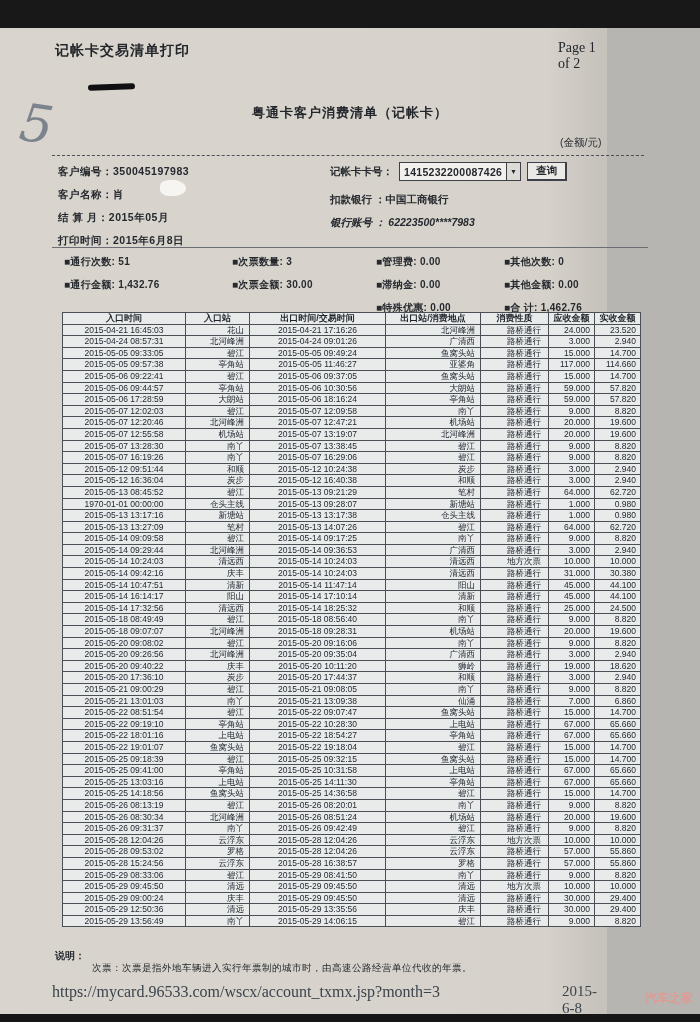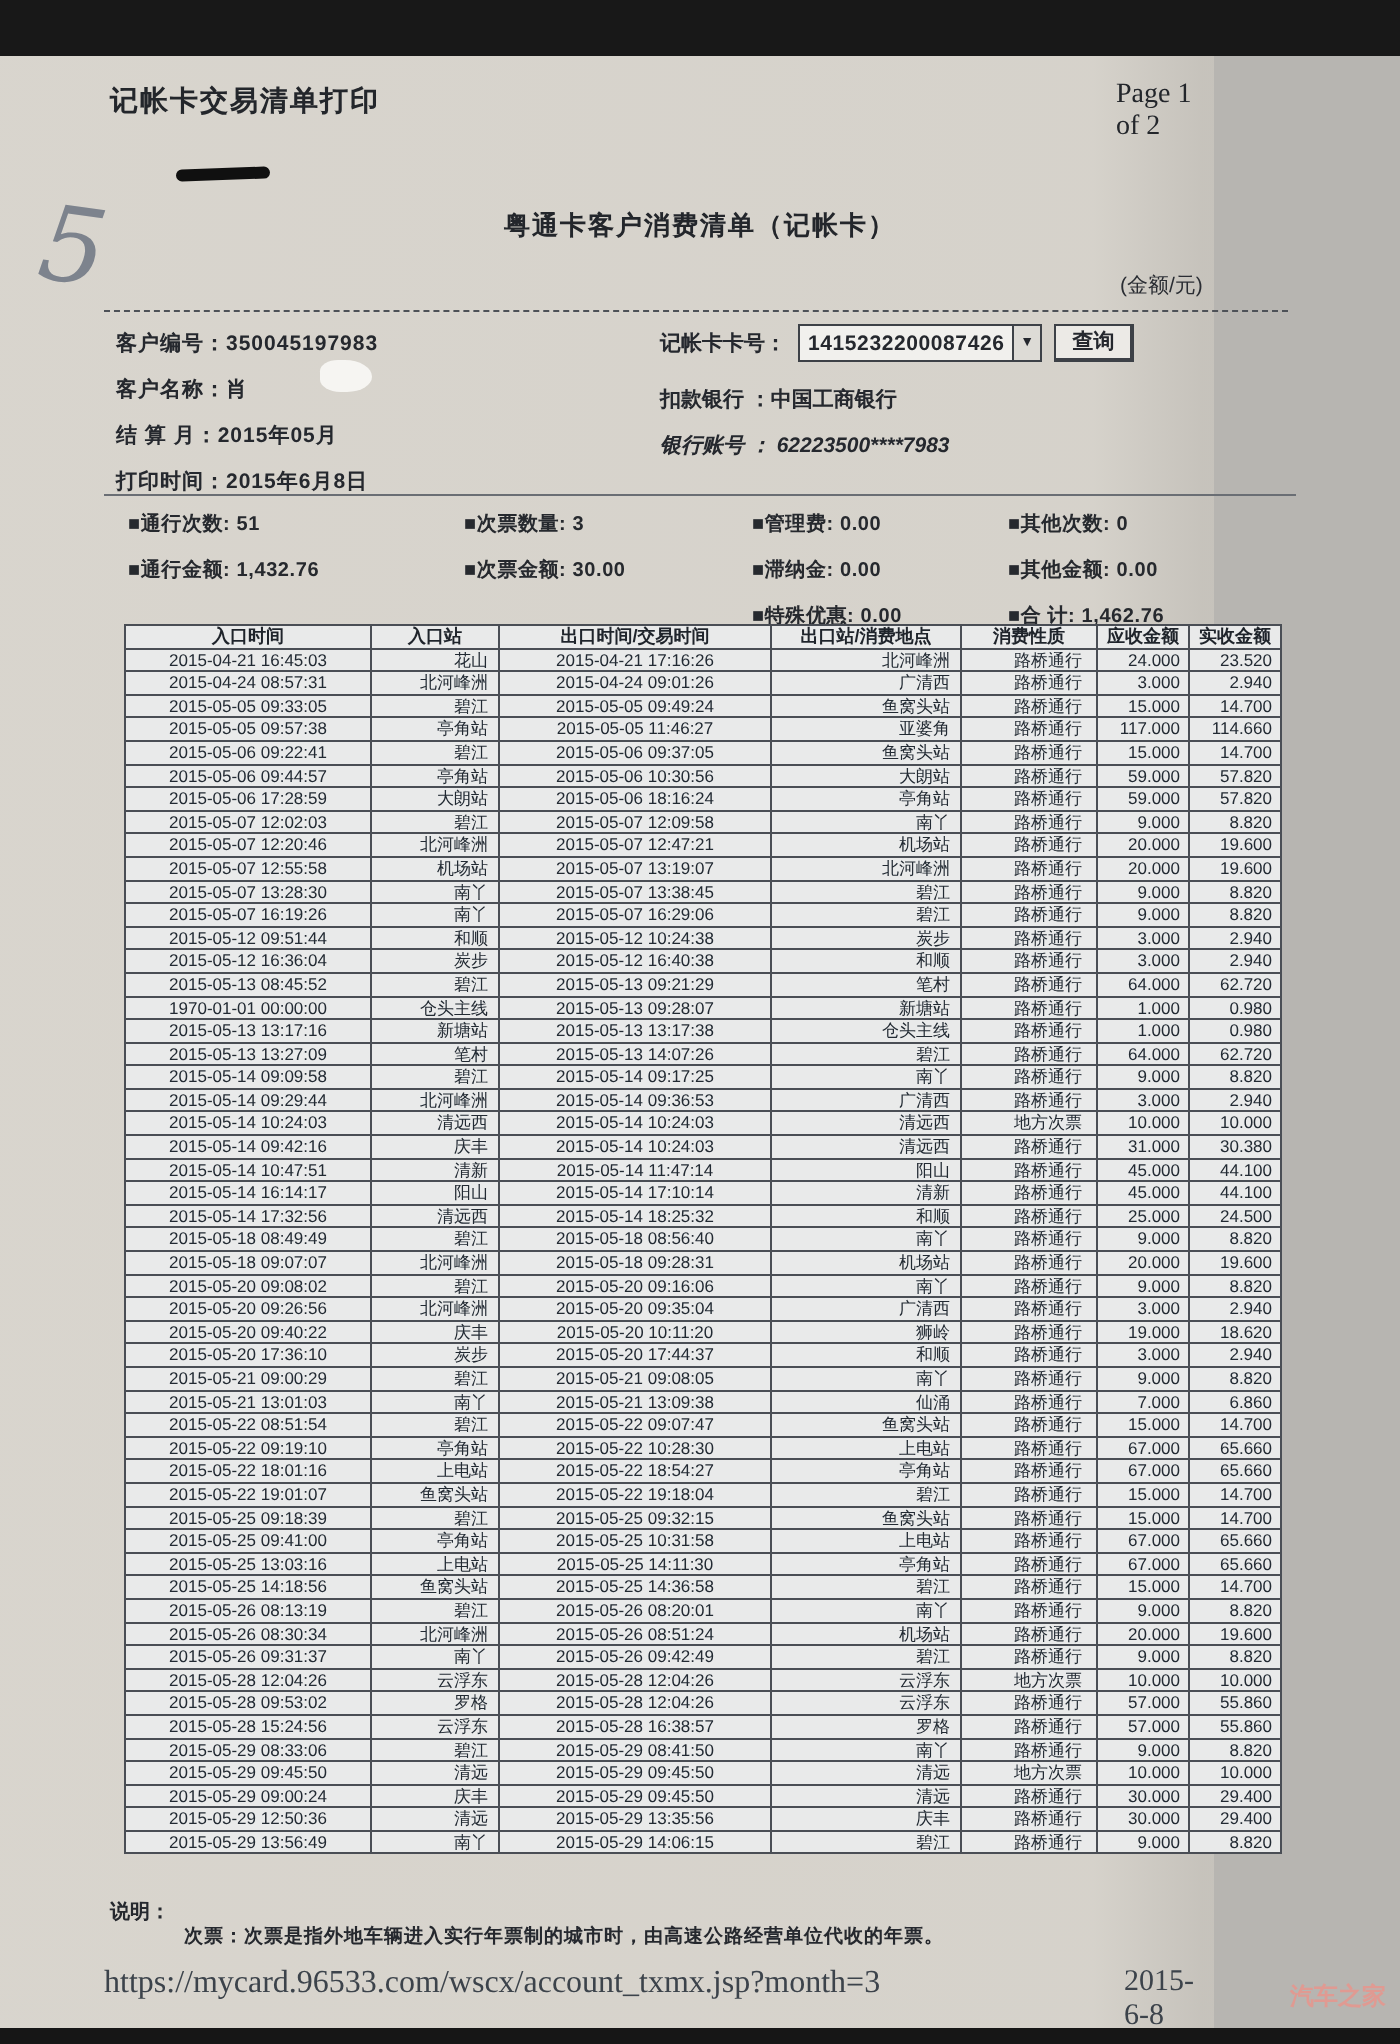--- a/index.html
+++ b/index.html
@@ -36,21 +36,21 @@
   th,td{border:1px solid #4a4e55;font-size:8.5px;line-height:10.6px;height:10.6px;
         padding:0 2px;overflow:hidden;white-space:nowrap;color:#222a33;}
   th{font-weight:bold;text-align:center;font-size:9px;color:#1f242b;}
   td.c0,td.c2{text-align:center;font-family:"Liberation Sans",sans-serif;}
   td.c1,td.c3{text-align:right;padding-right:5px;}
   td.c4{text-align:right;padding-right:7px;padding-left:24px;}
   td.c5,td.c6{text-align:right;padding-right:4px;}
   col.w0{width:123px;} col.w1{width:64px;} col.w2{width:136px;} col.w3{width:95px;}
   col.w4{width:68px;} col.w5{width:46px;} col.w6{width:46px;}
   .note-title{position:absolute;left:55px;top:921px;font-size:10px;font-weight:bold;color:#25282e;}
-  .note-line{position:absolute;left:92px;top:934px;font-size:9.5px;font-weight:bold;color:#25282e;letter-spacing:0.5px;}
+  .note-line{position:absolute;left:92px;top:934px;font-size:9.5px;font-weight:normal;color:#25282e;letter-spacing:0.5px;}
   .url-text{position:absolute;left:52px;top:955px;font-family:"Liberation Serif",serif;font-size:16px;color:#3c434b;}
   .date-text{position:absolute;left:562px;top:955px;font-family:"Liberation Serif",serif;font-size:15px;color:#3c434b;}
   .watermark{position:absolute;left:645px;top:962px;font-size:12px;font-weight:bold;color:#e09a92;white-space:nowrap;}
 </style>
 </head>
 <body>
 
 <div class="scan-bar-top"></div>
 
 <div class="paper">

